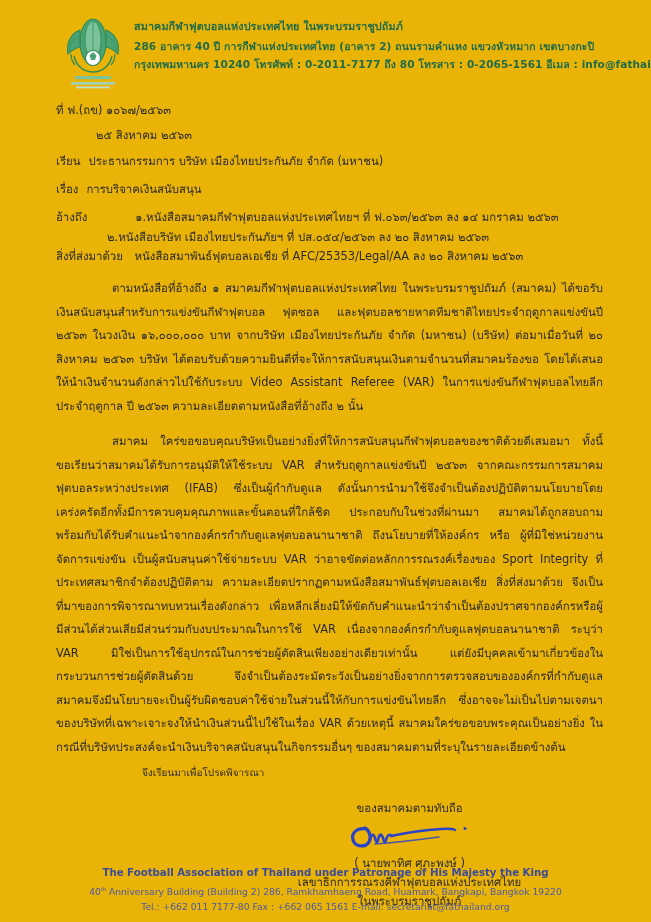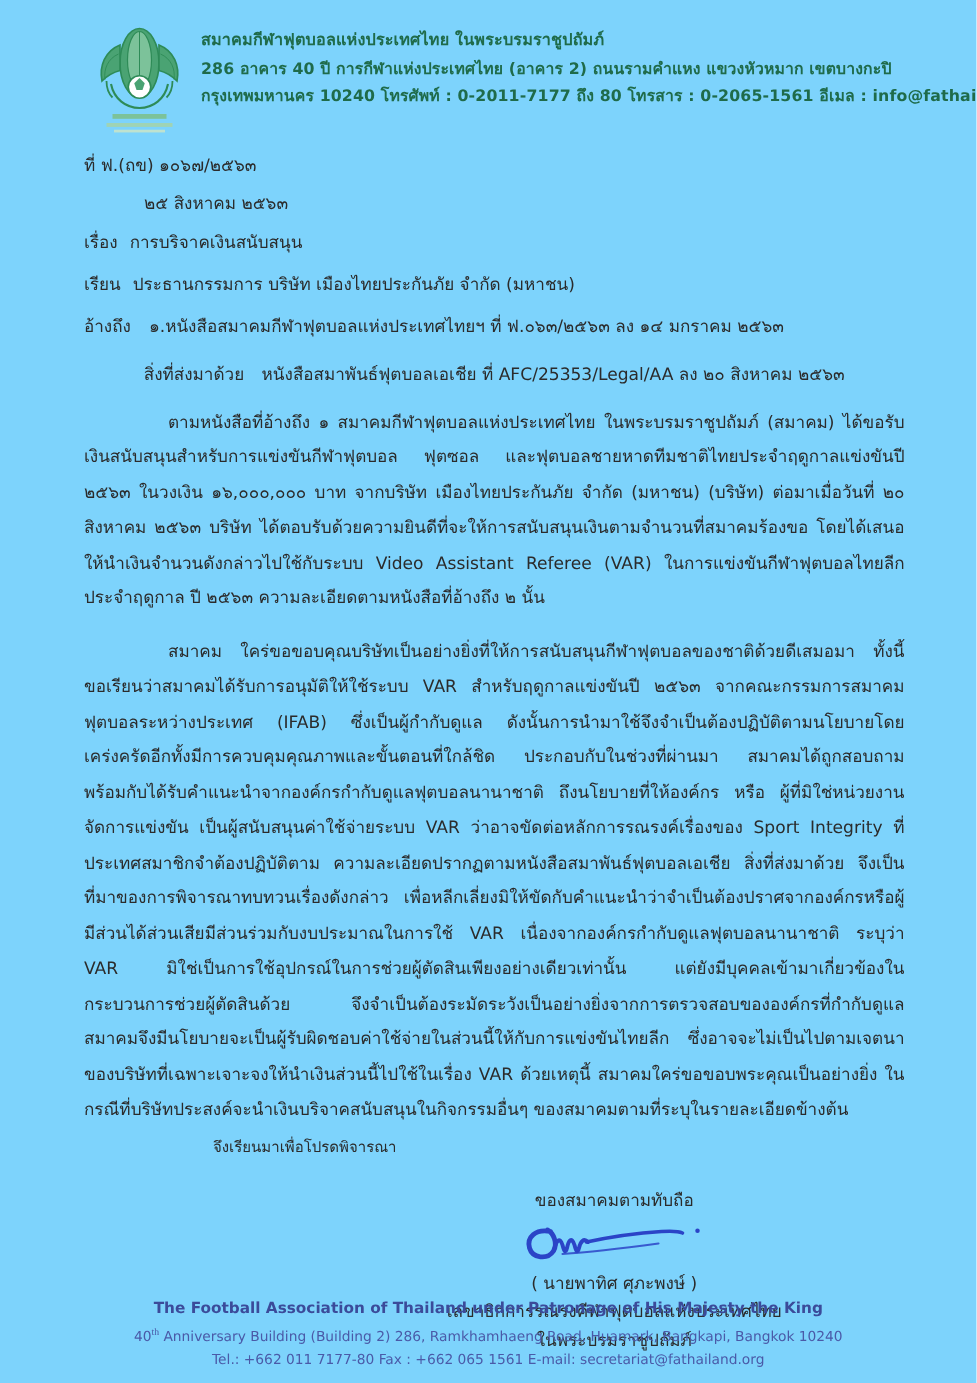--- a/index.html
+++ b/index.html
@@ -7,21 +7,21 @@
     padding: 0;
     background: #ffffff;
   }
   body {
     font-family: "DejaVu Sans", "Liberation Sans", sans-serif;
   }
   .page {
     position: relative;
     width: 651px;
     height: 922px;
-    background: #7dd3fc;
+    background: #eab308;
     overflow: hidden;
     box-sizing: border-box;
   }
 
   
   .letterhead {
     display: flex;
     align-items: flex-start;
     padding: 14px 20px 0 62px;
   }
@@ -77,29 +77,29 @@
   .field-value {
     margin-left: 8px;
   }
   .ref-list {
     margin-top: 9px;
     font-size: 11.4px;
     line-height: 19.5px;
   }
   .ref-list-head {
     display: flex;
+    gap: 36px;
   }
   .ref-item-indent {
     margin-left: 51px;
   }
   .attach-row {
-    margin-top: 12px;
+    margin-top: 0;
     font-size: 11.4px;
     line-height: 19px;
-    text-align: center;
   }
   .para {
     margin-top: 11px;
     font-size: 11.4px;
     line-height: 23.5px;
     text-align: justify;
     text-justify: inter-word;
     text-indent: 56px;
   }
   .para.p2 { margin-top: 12px; }
@@ -196,34 +196,35 @@
     </div>
   </div>
 
   <div class="doc-body">
 
     <div class="refno">ที่ ฟ.(ถข) ๑๐๖๗/๒๕๖๓</div>
 
     <div class="date-line">๒๕ สิงหาคม ๒๕๖๓</div>
 
     <div class="field-row">
+      <span class="field-label">เรียน</span>
+      <span class="field-value">ประธานกรรมการ บริษัท เมืองไทยประกันภัย จำกัด (มหาชน)</span>
+    </div>
+
+    <div class="field-row">
       <span class="field-label">เรื่อง</span>
       <span class="field-value">การบริจาคเงินสนับสนุน</span>
-    </div>
-
-    <div class="field-row">
-      <span class="field-label">เรียน</span>
-      <span class="field-value">ประธานกรรมการ บริษัท เมืองไทยประกันภัย จำกัด (มหาชน)</span>
     </div>
 
     <div class="ref-list">
       <div class="ref-list-head">
         <span class="field-label">อ้างถึง</span>
         <span class="field-value" style="margin-left:12px;">๑.หนังสือสมาคมกีฬาฟุตบอลแห่งประเทศไทยฯ ที่ ฟ.๐๖๓/๒๕๖๓ ลง ๑๔ มกราคม ๒๕๖๓</span>
       </div>
+      <div class="ref-item-indent">๒.หนังสือบริษัท เมืองไทยประกันภัยฯ ที่ ปส.๐๕๔/๒๕๖๓ ลง ๒๐ สิงหาคม ๒๕๖๓</div>
     </div>
 
     <div class="attach-row">
       <span class="field-label">สิ่งที่ส่งมาด้วย</span>
       <span class="field-value">หนังสือสมาพันธ์ฟุตบอลเอเชีย ที่ AFC/25353/Legal/AA ลง ๒๐ สิงหาคม ๒๕๖๓</span>
     </div>
 
     <div class="para p1">ตามหนังสือที่อ้างถึง ๑ สมาคมกีฬาฟุตบอลแห่งประเทศไทย ในพระบรมราชูปถัมภ์ (สมาคม) ได้ขอรับเงินสนับสนุนสำหรับการแข่งขันกีฬาฟุตบอล ฟุตซอล และฟุตบอลชายหาดทีมชาติไทยประจำฤดูกาลแข่งขันปี ๒๕๖๓ ในวงเงิน ๑๖,๐๐๐,๐๐๐ บาท จากบริษัท เมืองไทยประกันภัย จำกัด (มหาชน) (บริษัท) ต่อมาเมื่อวันที่ ๒๐ สิงหาคม ๒๕๖๓ บริษัท ได้ตอบรับด้วยความยินดีที่จะให้การสนับสนุนเงินตามจำนวนที่สมาคมร้องขอ โดยได้เสนอให้นำเงินจำนวนดังกล่าวไปใช้กับระบบ Video Assistant Referee (VAR) ในการแข่งขันกีฬาฟุตบอลไทยลีกประจำฤดูกาล ปี ๒๕๖๓ ความละเอียดตามหนังสือที่อ้างถึง ๒ นั้น</div>
 
     <div class="para p2">สมาคม ใคร่ขอขอบคุณบริษัทเป็นอย่างยิ่งที่ให้การสนับสนุนกีฬาฟุตบอลของชาติด้วยดีเสมอมา ทั้งนี้ ขอเรียนว่าสมาคมได้รับการอนุมัติให้ใช้ระบบ VAR สำหรับฤดูกาลแข่งขันปี ๒๕๖๓ จากคณะกรรมการสมาคมฟุตบอลระหว่างประเทศ (IFAB) ซึ่งเป็นผู้กำกับดูแล ดังนั้นการนำมาใช้จึงจำเป็นต้องปฏิบัติตามนโยบายโดยเคร่งครัดอีกทั้งมีการควบคุมคุณภาพและขั้นตอนที่ใกล้ชิด ประกอบกับในช่วงที่ผ่านมา สมาคมได้ถูกสอบถาม พร้อมกับได้รับคำแนะนำจากองค์กรกำกับดูแลฟุตบอลนานาชาติ ถึงนโยบายที่ให้องค์กร หรือ ผู้ที่มิใช่หน่วยงานจัดการแข่งขัน เป็นผู้สนับสนุนค่าใช้จ่ายระบบ VAR ว่าอาจขัดต่อหลักการรณรงค์เรื่องของ Sport Integrity ที่ประเทศสมาชิกจำต้องปฏิบัติตาม ความละเอียดปรากฏตามหนังสือสมาพันธ์ฟุตบอลเอเชีย สิ่งที่ส่งมาด้วย จึงเป็นที่มาของการพิจารณาทบทวนเรื่องดังกล่าว เพื่อหลีกเลี่ยงมิให้ขัดกับคำแนะนำว่าจำเป็นต้องปราศจากองค์กรหรือผู้มีส่วนได้ส่วนเสียมีส่วนร่วมกับงบประมาณในการใช้ VAR เนื่องจากองค์กรกำกับดูแลฟุตบอลนานาชาติ ระบุว่า VAR มิใช่เป็นการใช้อุปกรณ์ในการช่วยผู้ตัดสินเพียงอย่างเดียวเท่านั้น แต่ยังมีบุคคลเข้ามาเกี่ยวข้องในกระบวนการช่วยผู้ตัดสินด้วย จึงจำเป็นต้องระมัดระวังเป็นอย่างยิ่งจากการตรวจสอบขององค์กรที่กำกับดูแล สมาคมจึงมีนโยบายจะเป็นผู้รับผิดชอบค่าใช้จ่ายในส่วนนี้ให้กับการแข่งขันไทยลีก ซึ่งอาจจะไม่เป็นไปตามเจตนาของบริษัทที่เฉพาะเจาะจงให้นำเงินส่วนนี้ไปใช้ในเรื่อง VAR ด้วยเหตุนี้ สมาคมใคร่ขอขอบพระคุณเป็นอย่างยิ่ง ในกรณีที่บริษัทประสงค์จะนำเงินบริจาคสนับสนุนในกิจกรรมอื่นๆ ของสมาคมตามที่ระบุในรายละเอียดข้างต้น</div>
@@ -250,17 +251,17 @@
       </div>
 
       <div class="sig-name">( นายพาทิศ  ศุภะพงษ์ )</div>
       <div class="sig-title">เลขาธิกการรณรงคีฬาฟุตบอลแห่งประเทศไทย</div>
       <div class="sig-patronage">ในพระบรมราชูปถัมภ์</div>
     </div>
   </div>
 
   <div class="footer">
     <div class="ft-1">The Football Association of Thailand under Patronage of His Majesty the King</div>
-    <div class="ft-2"><span>40</span><sup>th</sup><span> Anniversary Building (Building 2) 286, Ramkhamhaeng Road, Huamark, Bangkapi, Bangkok 10240</span></div>
+    <div class="ft-2"><span>40</span><sup>th</sup><span> Anniversary Building (Building 2) 286, Ramkhamhaeng Road, Huamark, Bangkapi, Bangkok 19220</span></div>
     <div class="ft-3">Tel.: +662 011 7177-80  Fax : +662 065 1561  E-mail: secretariat@fathailand.org</div>
   </div>
 
 </div>
 
 </body></html>

